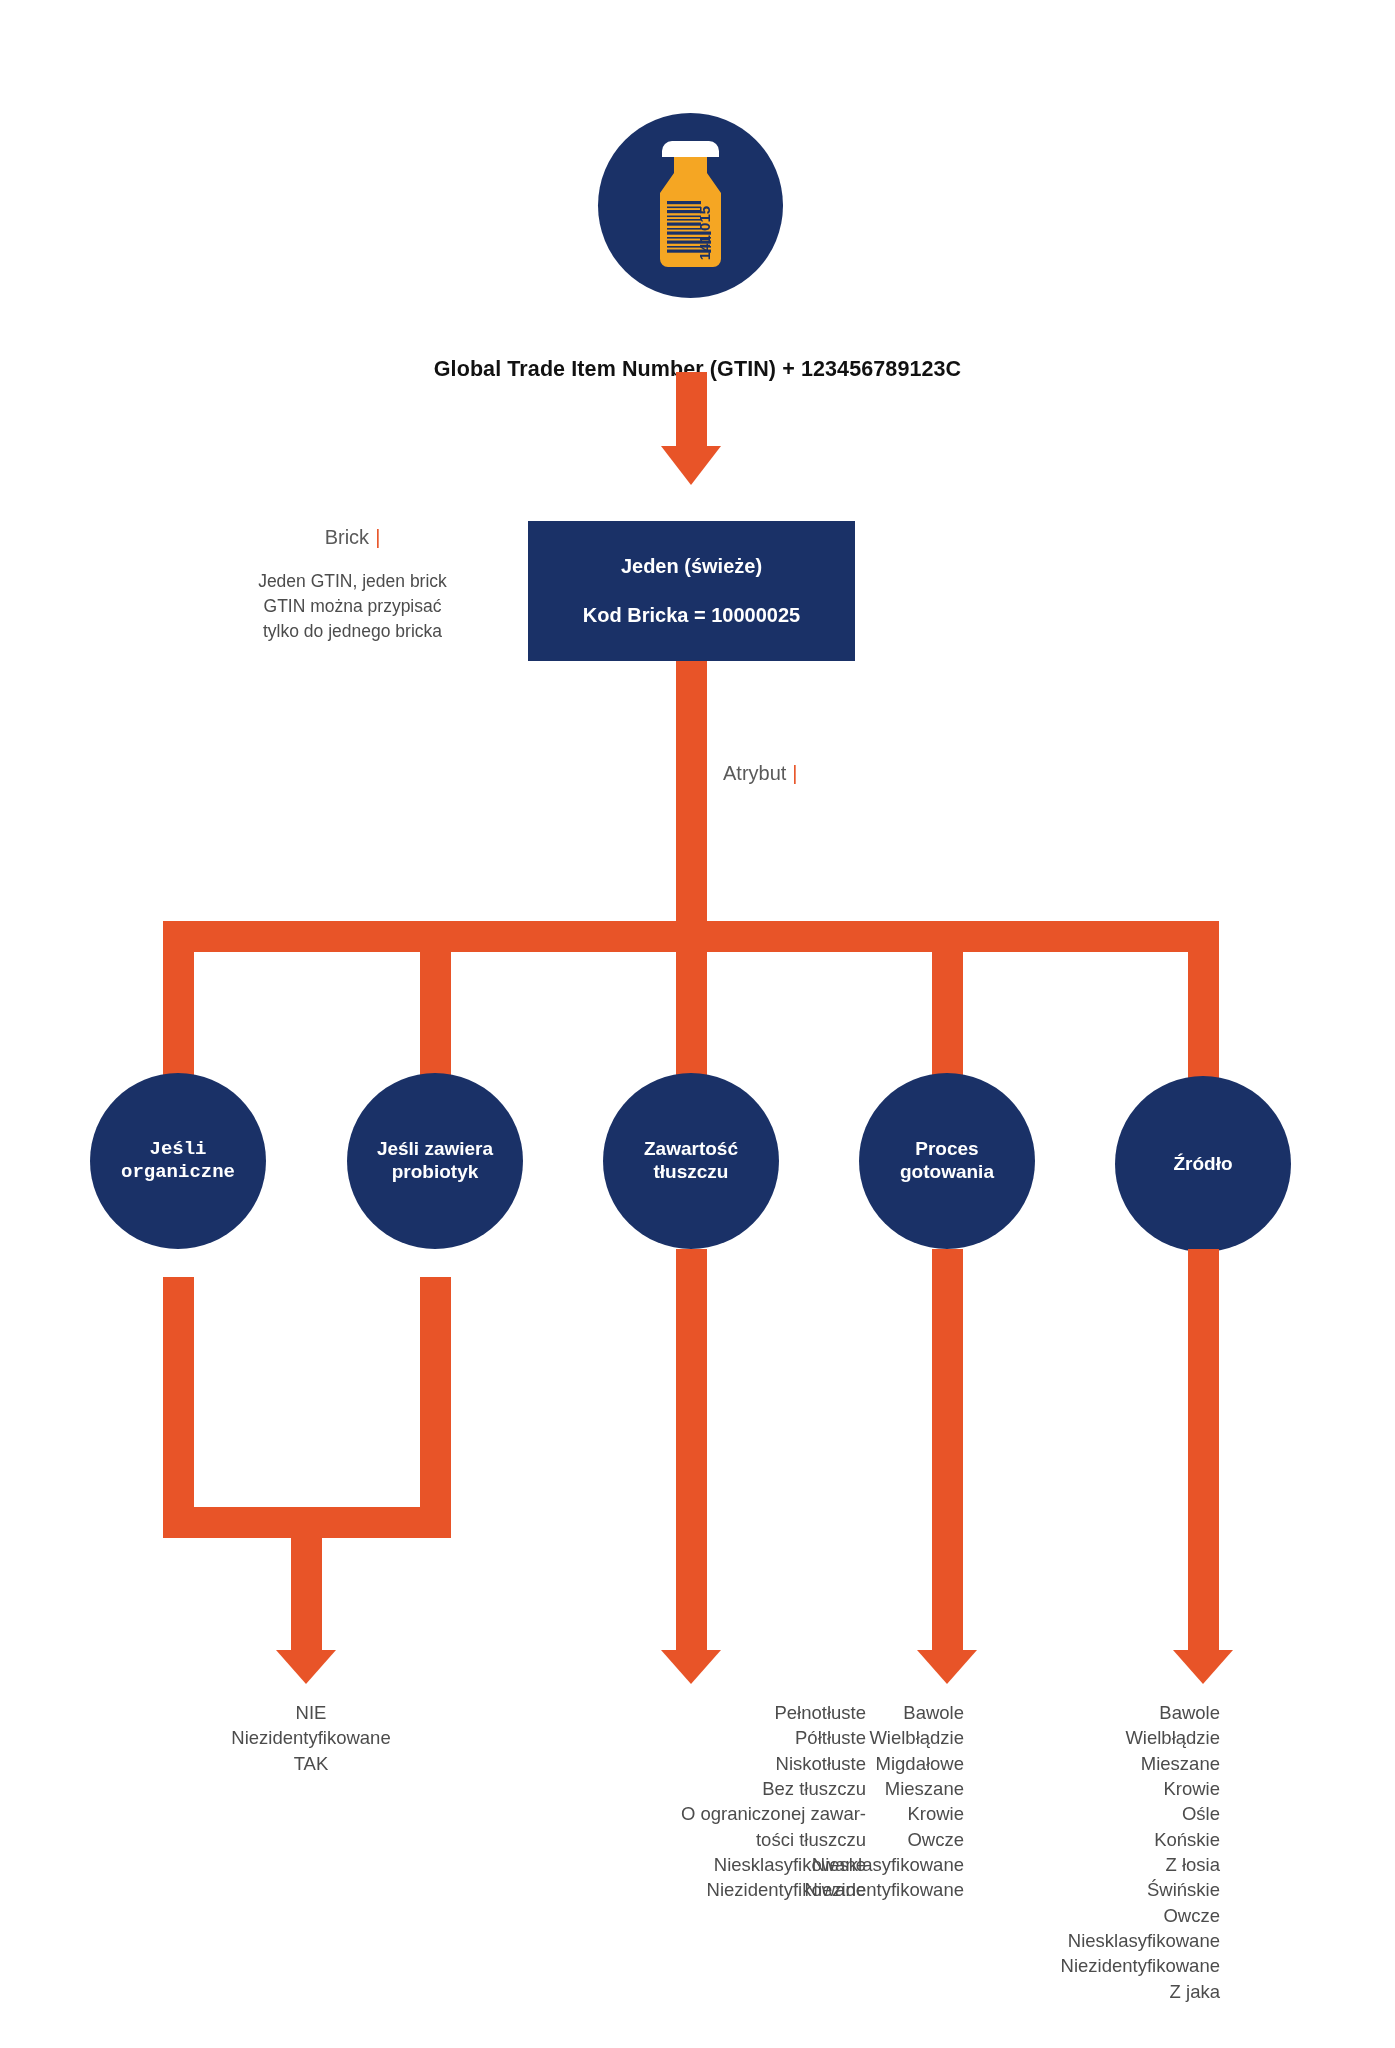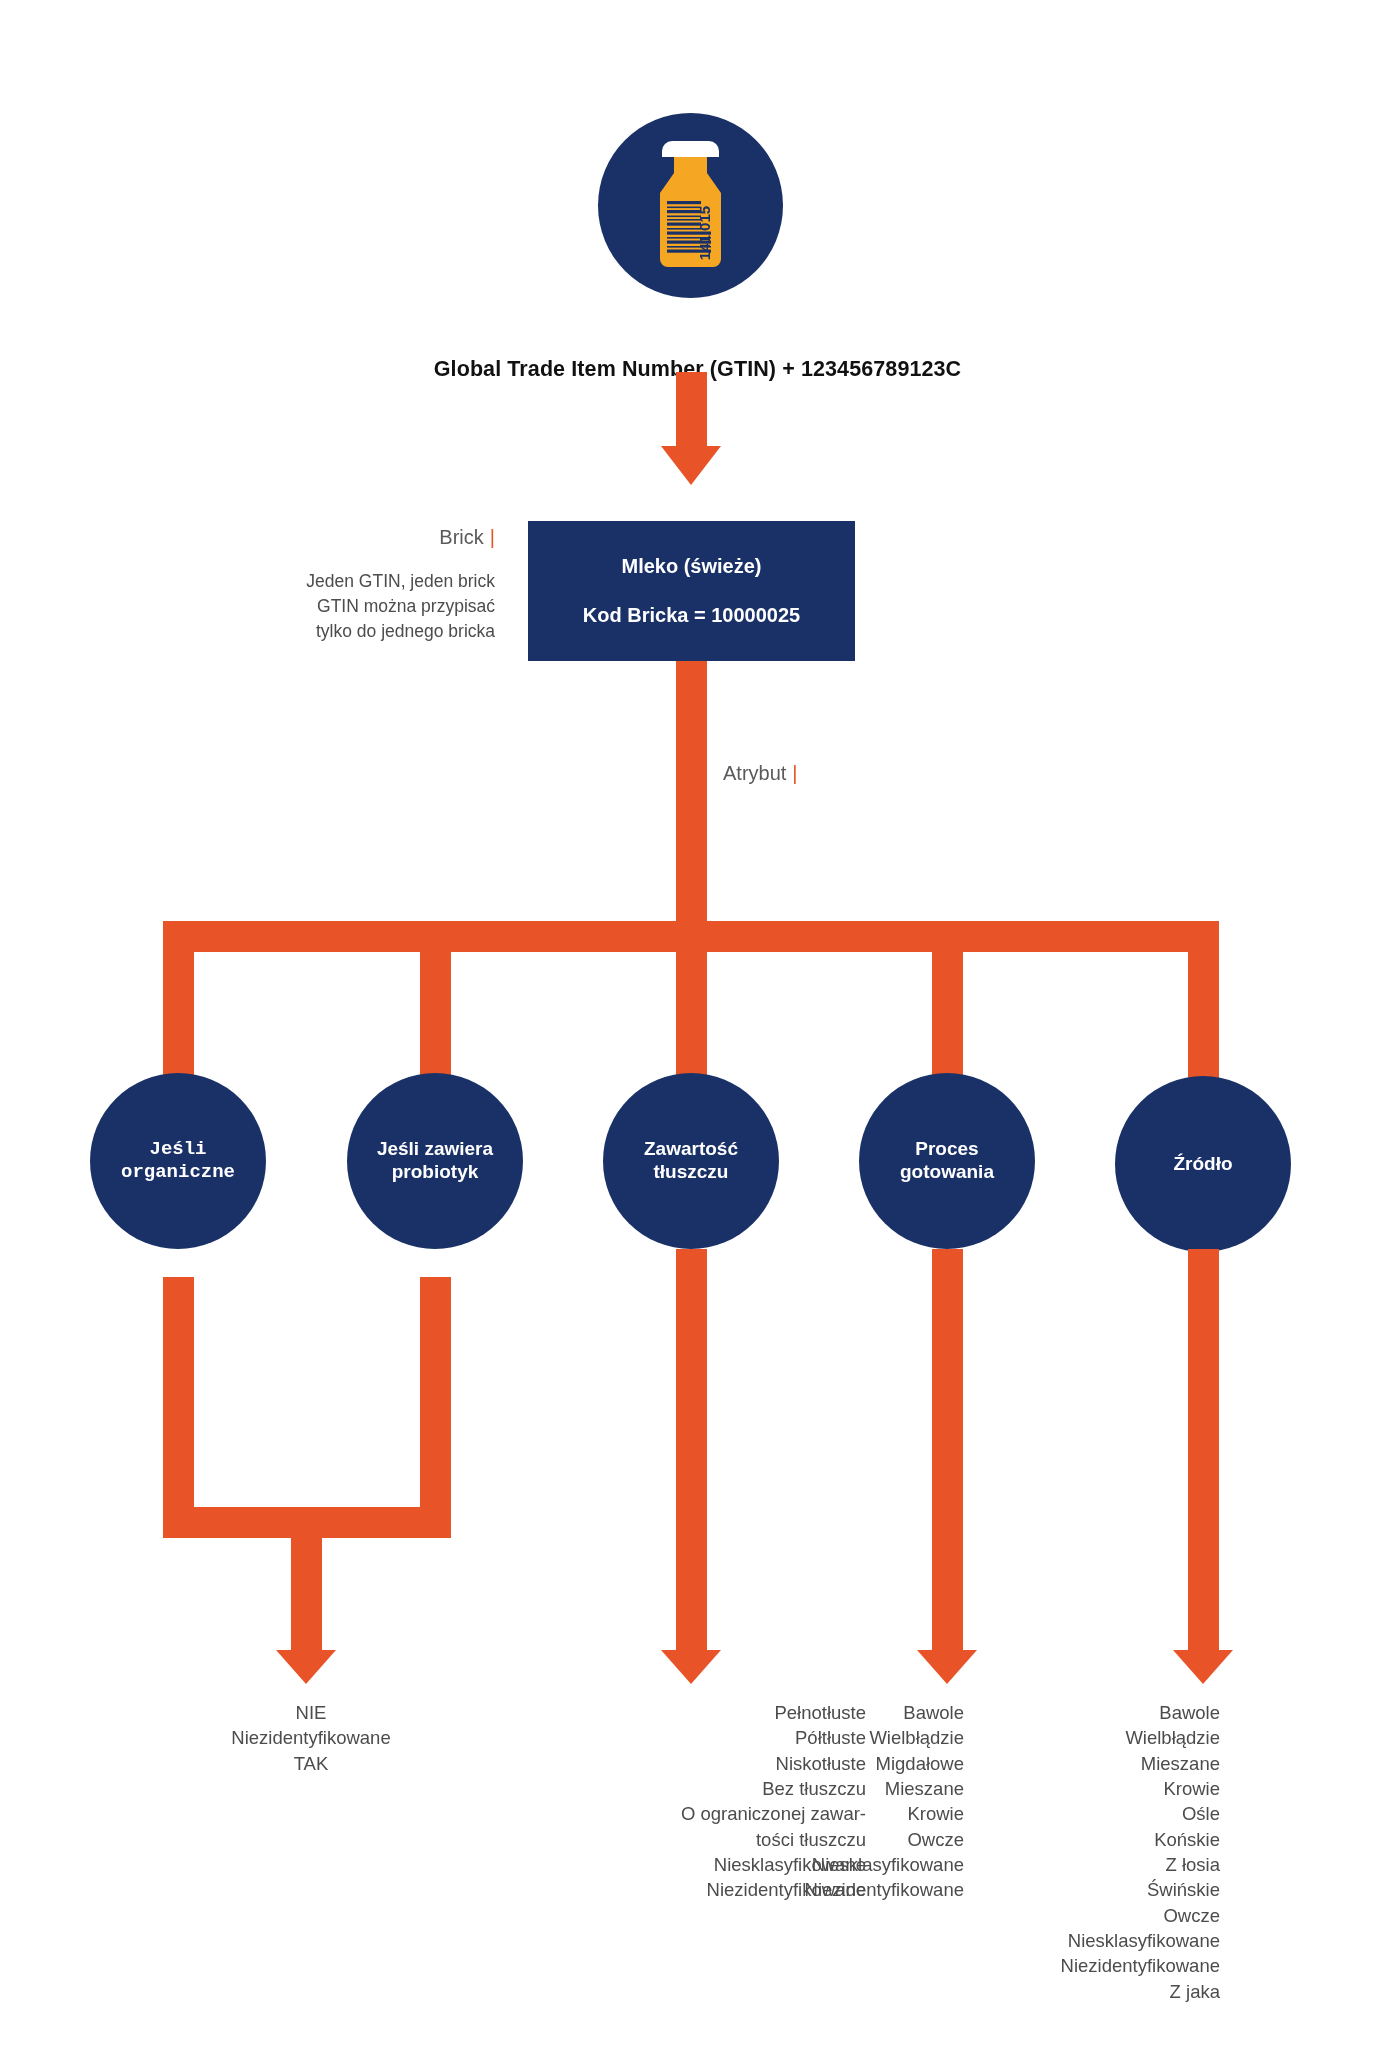--- a/index.html
+++ b/index.html
@@ -96,21 +96,21 @@
     line-height: 1.42;
     color: #4c4c4c;
     white-space: pre-line;
   }
 
   .anno-brick {
     position: absolute;
     left: 210px;
     top: 526px;
     width: 285px;
-    text-align: right;
+    text-align: center;
   }
   .anno-brick .anno-body { margin-top: 20px; }
 
   .anno-attr {
     position: absolute;
     left: 723px;
     top: 762px;
     width: 400px;
     text-align: left;
   }
@@ -185,21 +185,21 @@
       <text x="112" y="120" fill="#1A3167" font-family="'Liberation Sans', sans-serif" font-size="15" font-weight="bold" text-anchor="middle" transform="rotate(-90 112 120)">141 015</text>
     </svg>
   </div>
 
   <div class="gtin-title">Global Trade Item Number (GTIN) + 123456789123C</div>
 
   <div class="ora" style="left:676px; top:372px; width:31px; height:74px;"></div>
   <div class="tri-down" style="left:661px; top:446px; border-left-width:30px; border-right-width:30px; border-top-width:39px;"></div>
 
   <div class="brick-box">
-    <div class="brick-line first">Mleko (świeże)</div>
+    <div class="brick-line first">Jeden (świeże)</div>
     <div class="brick-line">Kod Bricka = 10000025</div>
   </div>
 
   <div class="anno-brick">
     <div class="anno-head"><span>Brick</span><span class="bar">|</span></div>
     <div class="anno-body">Jeden GTIN, jeden brick
 GTIN można przypisać
 tylko do jednego bricka</div>
   </div>
 

